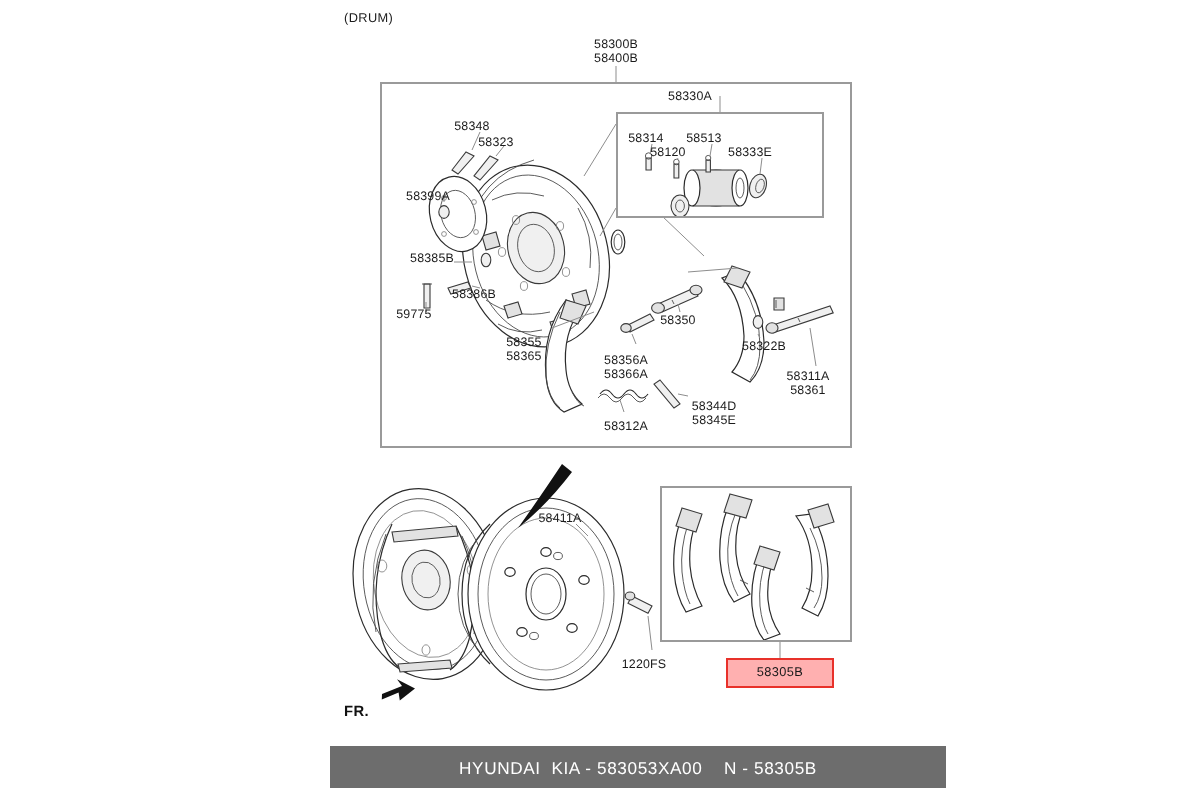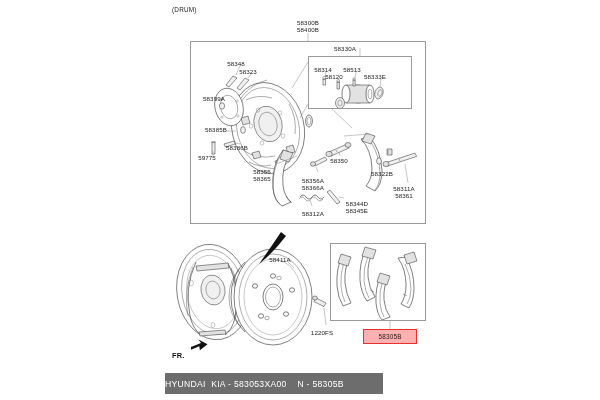--- a/index.html
+++ b/index.html
@@ -78,26 +78,26 @@
     font-size: 7.4px;
     font-weight: bold;
     color: #111;
     letter-spacing: 0.2px;
   }
 
   .footer {
     position: absolute;
     left: 165px;
     top: 373px;
-    width: 218px;
+    width: 308px;
     height: 21px;
     background: #6d6d6d;
     display: flex;
     align-items: center;
-    justify-content: flex-start;
+    justify-content: center;
   }
   .footer-text {
     color: #ffffff;
     font-size: 8.6px;
     letter-spacing: 0.3px;
     white-space: pre;
   }
 
   svg.art { position: absolute; left: 0; top: 0; width: 600px; height: 400px; overflow: visible; }
   svg.art * { vector-effect: non-scaling-stroke; }

